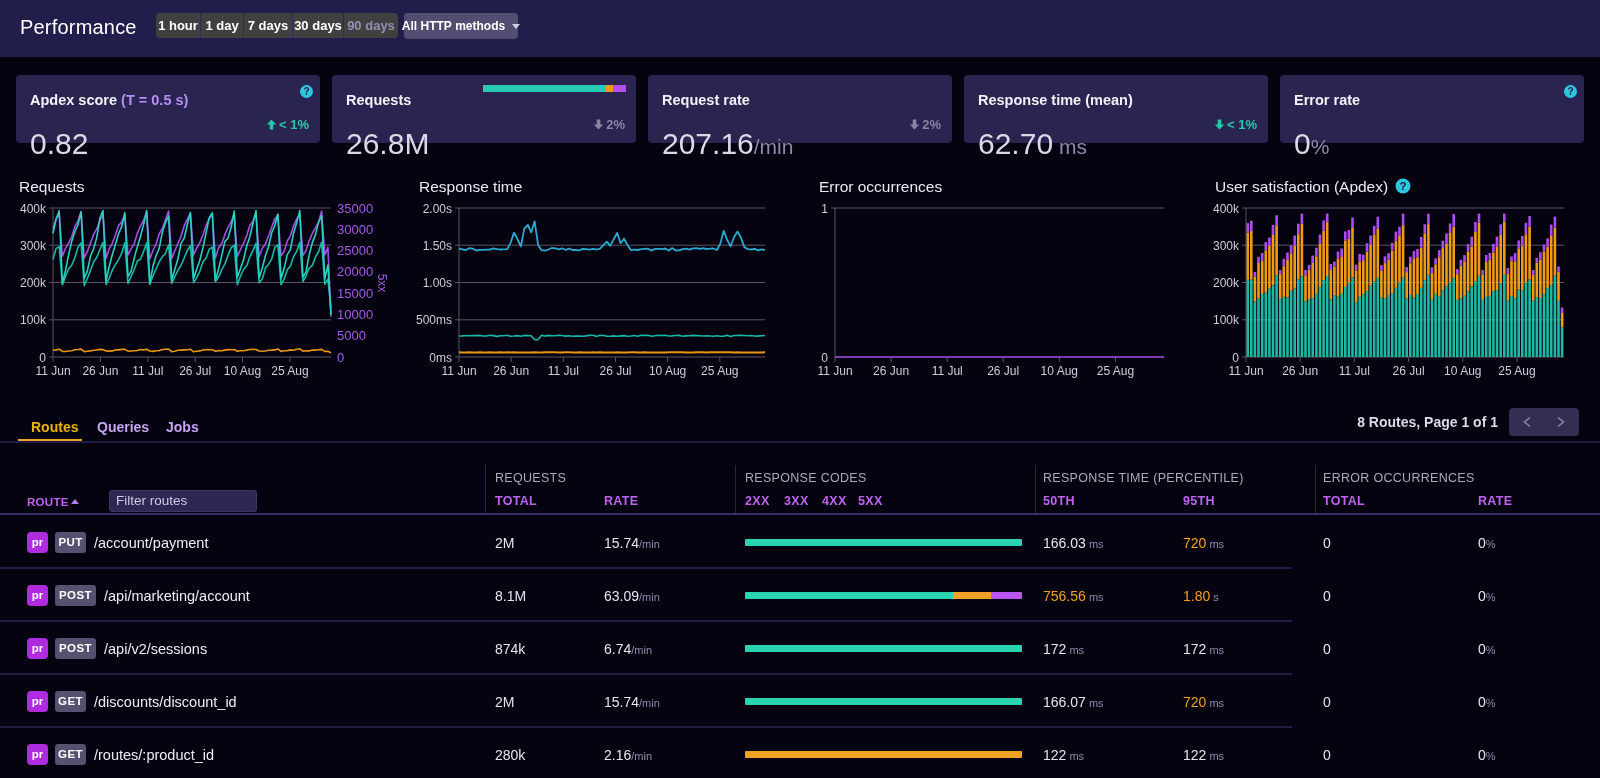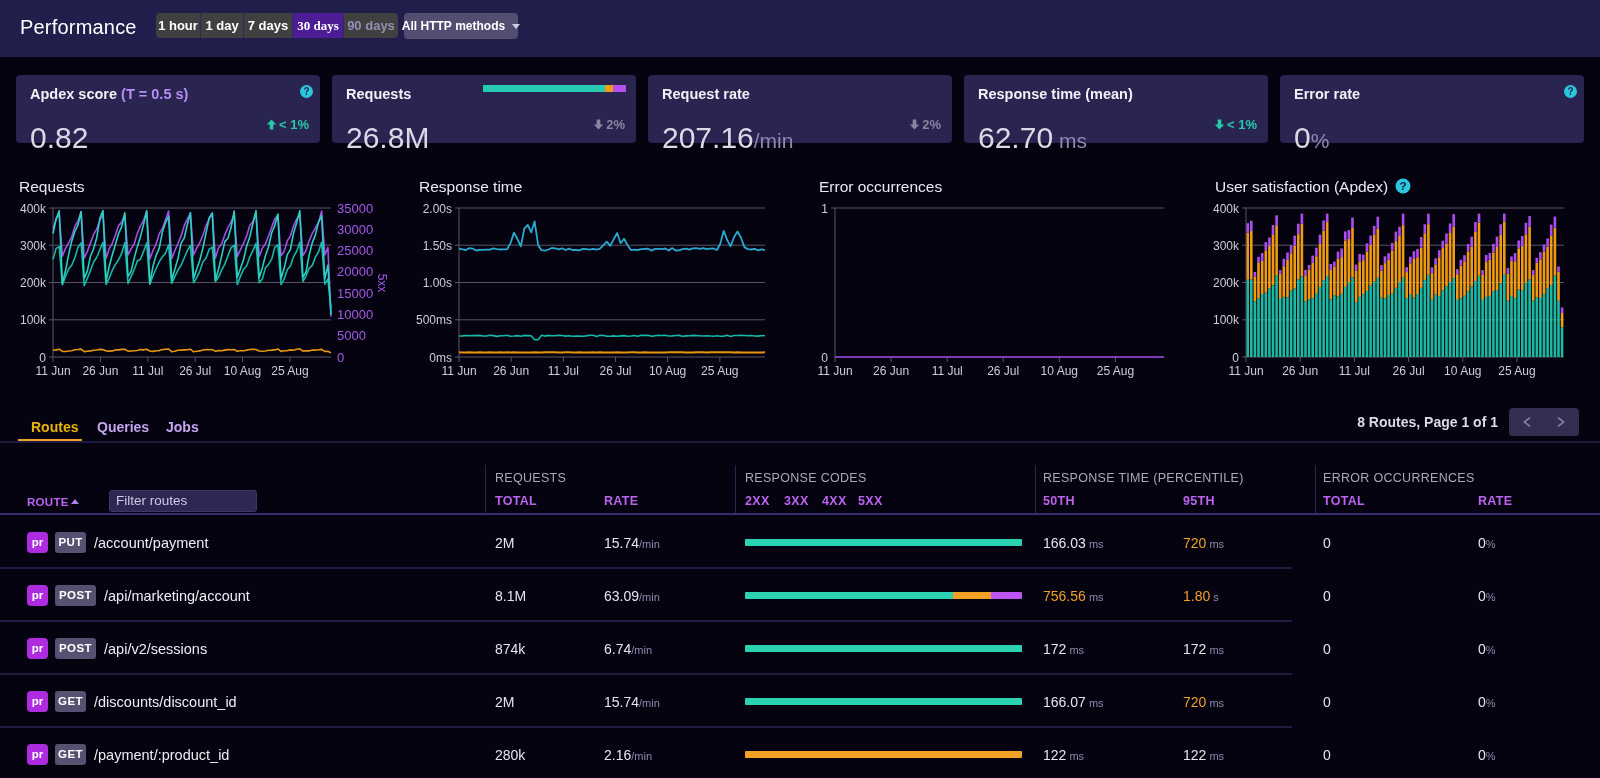--- a/index.html
+++ b/index.html
@@ -1,24 +1,24 @@
 <!DOCTYPE html>
 <html><head><meta charset="utf-8">
 <style>
 * { margin:0; padding:0; box-sizing:border-box; }
 html,body { width:1600px; height:778px; background:#050310; font-family:"Liberation Sans",sans-serif; overflow:hidden; position:relative; }
 .hdr { position:absolute; top:0; left:0; width:1600px; height:57px; background:#221e4b; display:flex; align-items:center; }
 .hdr h1 { position:absolute; left:20px; top:16px; color:#fff; font-size:20px; font-weight:500; letter-spacing:0.2px; }
 .btngrp { position:absolute; left:156px; top:13px; display:flex; height:25px; border-radius:4px; overflow:hidden; }
 .btngrp span { display:block; line-height:25px; text-align:center; font-size:13px; font-weight:700; color:#fff; background:#404040; border-right:1px solid #2f2a55; }
-.btngrp span.on { background:#4c1d95;font-family:Liberation Serif, serif; }
+.btngrp span.on { background:#404040; }
 .btngrp span.dim { color:#948fb3; border-right:none; }
 .ddl { position:absolute; left:404px; top:13px; width:114px; height:26px; background:#534d71; border-radius:4px; color:#fff; font-size:12px; font-weight:700; display:flex; align-items:center; justify-content:center; }
 .caret { display:inline-block; width:0; height:0; border-left:4px solid transparent; border-right:4px solid transparent; border-top:5px solid #cfcde0; margin-left:7px; vertical-align:middle; }
-.card { position:absolute; top:75px; width:304px; height:68px; background:#2a2450; border-radius:4px; padding:11px 14px; }
+.card { position:absolute; top:75px; width:304px; height:68px; background:#2a2450; border-radius:4px; padding:17px 14px; }
 .clabel { color:#f2f1f7; font-size:14.5px; font-weight:700; }
 .clabel .pp { color:#b88ef5; }
 .cvalue { color:#dbd9e8; font-size:30px; margin-top:19px; }
 .suffix { color:#8f89ad; font-size:21px; }
 .chelp { position:absolute; top:10px; right:7px; width:13px; height:13px; border-radius:50%; background:#2cc7de; color:#221d4a; font-size:10px; font-weight:700; text-align:center; line-height:13px; }
 .trend { position:absolute; right:11px; bottom:11px; font-size:13px; font-weight:600; display:flex; align-items:center; }
 .trend.teal { color:#27c8a8; }
 .trend.gray { color:#8a84a2; }
 .spark { position:absolute; top:10px; right:10px; display:flex; height:7px; }
 .spark span { display:block; height:7px; }
@@ -589,21 +589,21 @@
       <span style="width:277px;background:#2bd3b2"></span>
     </div>
 <span class="cell" style="left:1043px;">166.07<span class="unit"> ms</span></span>
 <span class="cell" style="left:1183px;color:#f0a126">720<span class="unit"> ms</span></span>
 <span class="cell" style="left:1323px">0</span>
 <span class="cell" style="left:1478px">0<span class="unit">%</span></span>
 </div>
 <div class="trow" style="top:728px">
 <span class="prb">pr</span>
 <span class="mb" style="width:31px">GET</span>
-<span class="path" style="left:94px">/payment/:product_id</span>
+<span class="path" style="left:94px">/routes/:product_id</span>
 <span class="cell" style="left:495px">280k</span>
 <span class="cell" style="left:604px">2.16<span class="unit">/min</span></span>
 <div class="rbar">
       <span style="width:277px;background:#f0a126"></span>
     </div>
 <span class="cell" style="left:1043px;">122<span class="unit"> ms</span></span>
 <span class="cell" style="left:1183px;">122<span class="unit"> ms</span></span>
 <span class="cell" style="left:1323px">0</span>
 <span class="cell" style="left:1478px">0<span class="unit">%</span></span>
 </div>

